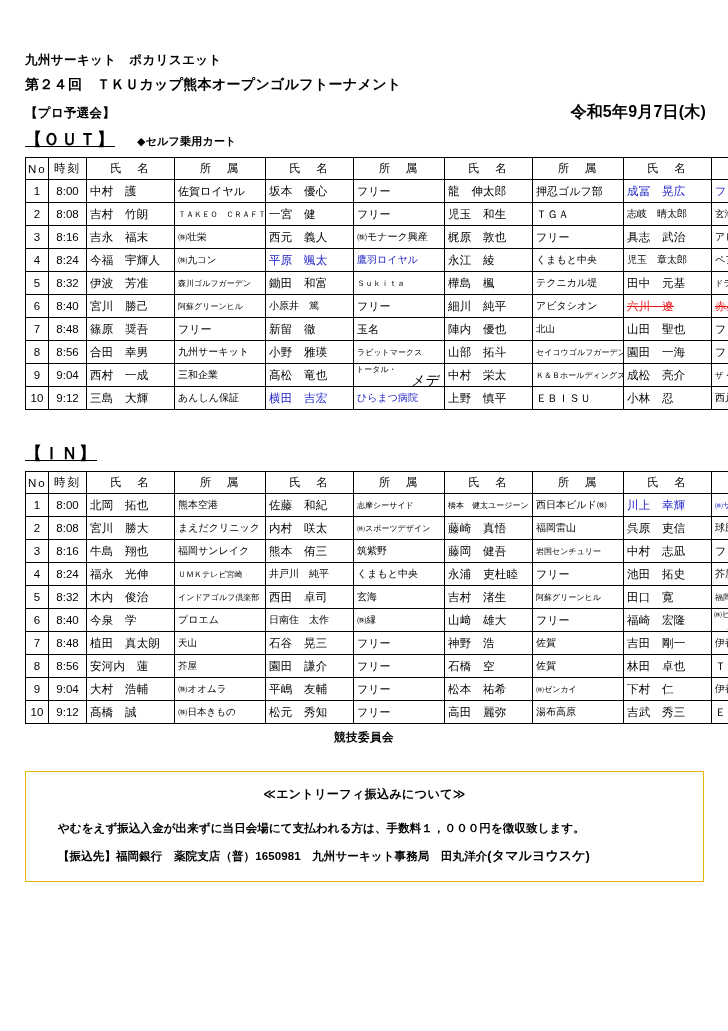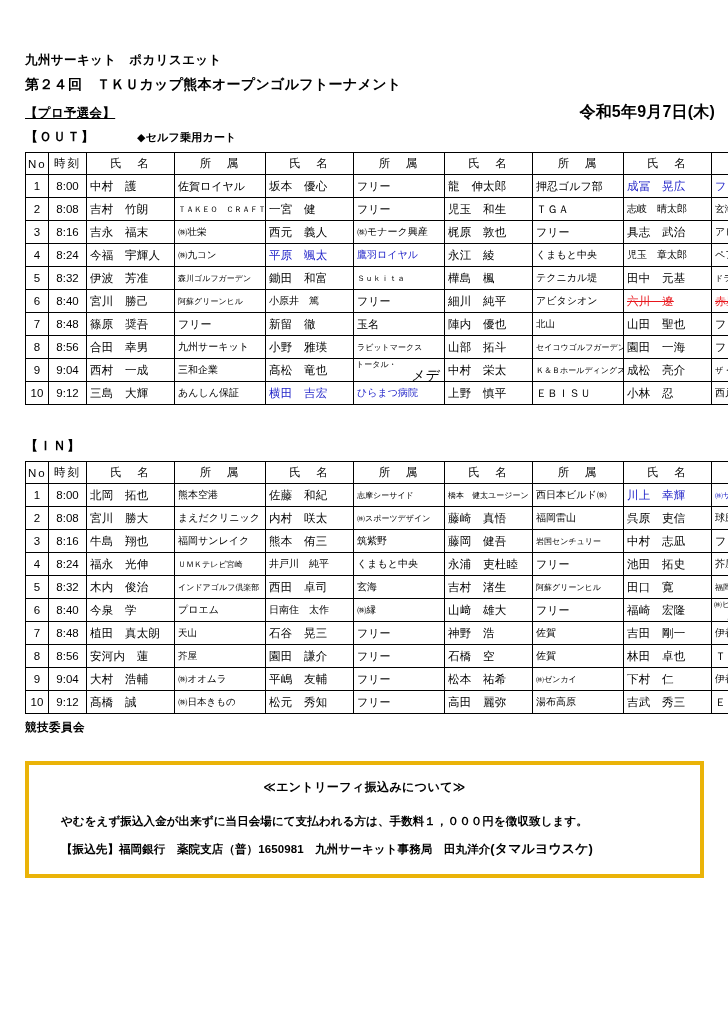--- a/index.html
+++ b/index.html
@@ -14,21 +14,21 @@
     font-family: "Liberation Sans", "DejaVu Sans", sans-serif;
     color: #000000;
     -webkit-font-smoothing: none;
   }
   .page {
     position: absolute;
     left: 0; top: 0;
     width: 728px;
     height: 972px;
     box-sizing: border-box;
-    padding: 52px 13px 0 25px;
+    padding: 52px 22px 0 25px;
   }
 
   
   .hdr-line {
     font-weight: bold;
     white-space: nowrap;
   }
   .h-org {
     font-size: 12.5px;
     letter-spacing: 0.4px;
@@ -42,21 +42,20 @@
   .h-row {
     display: flex;
     align-items: baseline;
     justify-content: space-between;
     margin-bottom: 5px;
   }
   .h-sub {
     font-size: 12.5px;
     font-weight: bold;
     letter-spacing: 0.3px;
-    text-decoration: underline;
   }
   .h-date {
     font-size: 16px;
     font-weight: bold;
     letter-spacing: 0.2px;
   }
   .h-venue-row {
     display: flex;
     justify-content: flex-end;
     margin-bottom: 16px;
@@ -68,23 +67,24 @@
   }
 
   
   .sec-caption {
     display: flex;
     align-items: baseline;
     margin-bottom: 6px;
     font-weight: bold;
   }
   .sec-label {
-    font-size: 13px;
+    font-size: 17px;
     letter-spacing: 1px;
     width: 112px;
+    text-decoration: underline;
   }
   .sec-note {
     font-size: 11px;
     letter-spacing: 0.2px;
   }
 
   
   table.draw {
     border-collapse: collapse;
     width: 681px;
@@ -149,32 +149,32 @@
     padding-left: 62px;
   }
   .note {
     font-size: 11.5px;
     letter-spacing: 0.3px;
     margin-bottom: 8px;
     white-space: nowrap;
   }
   .note .lbl { margin-right: 3px; }
   .committee {
-    text-align: left;
+    text-align: center;
     font-size: 11.5px;
     font-weight: bold;
     letter-spacing: 0.5px;
     padding-right: 3px;
     margin-top: 6px;
   }
 
   
   .fee-box {
     margin-top: 26px;
-    border: 4px solid #eab308;
+    border: 1px solid #eab308;
     padding: 14px 18px 16px 18px;
     width: 679px;
     box-sizing: border-box;
   }
   .fee-title {
     text-align: center;
     font-size: 12px;
     font-weight: bold;
     letter-spacing: 0.4px;
     margin-bottom: 18px;

